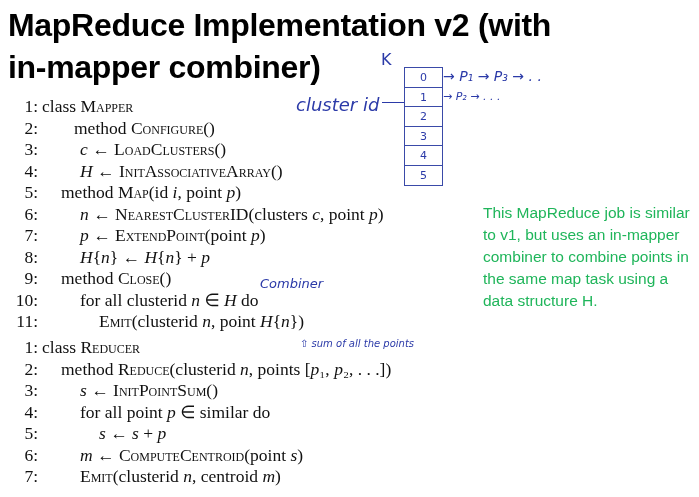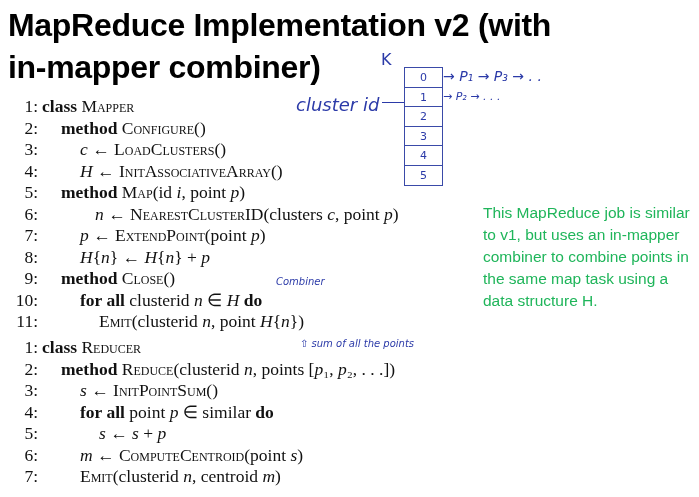--- a/index.html
+++ b/index.html
@@ -10,21 +10,21 @@
     font-size:32px; line-height:42px; color:#000;
     letter-spacing:-0.3px;
   }
   .code {
     position:absolute; left:0; top:0;
     font-family:"Liberation Serif", serif; font-size:17.5px; color:#111;
   }
   .line { position:absolute; white-space:nowrap; }
   .num { position:absolute; width:38px; text-align:right; }
   .body { position:absolute; }
-  .kw { font-weight:bold; }
+  .kw { font-weight:normal; }
   .sc { font-variant:small-caps; }
   .it { font-style:italic; }
   .note {
     position:absolute; left:483px; top:202px; width:215px;
     font-family:"Liberation Sans", sans-serif; font-size:15.5px; line-height:22px;
     color:#1fb55a;
   }
   .hand {
     position:absolute; font-family:"DejaVu Sans", sans-serif; color:#2b3aa8;
     font-style:italic; white-space:nowrap;
@@ -45,37 +45,37 @@
   <div>in-mapper combiner)</div>
 </div>
 
 <div class="code" id="code">
     <div class="line" style="top: 96px;">
       <span class="num" style="left: 0px;">1:</span>
       <span class="body" style="left: 42px;"><span class="kw">class </span><span class="sc">Mapper</span></span>
     </div>
     <div class="line" style="top: 117.5px;">
       <span class="num" style="left: 0px;">2:</span>
-      <span class="body" style="left: 61px; text-align: right;"><span class="kw">method </span><span class="sc">Configure</span><span>()</span></span>
+      <span class="body" style="left: 74px; text-align: right;"><span class="kw">method </span><span class="sc">Configure</span><span>()</span></span>
     </div>
     <div class="line" style="top: 139px;">
       <span class="num" style="left: 0px;">3:</span>
       <span class="body" style="left: 80px;"><span class="it">c</span><span> ← </span><span class="sc">LoadClusters</span><span>()</span></span>
     </div>
     <div class="line" style="top: 160.5px;">
       <span class="num" style="left: 0px;">4:</span>
       <span class="body" style="left: 80px;"><span class="it">H</span><span> ← </span><span class="sc">InitAssociativeArray</span><span>()</span></span>
     </div>
     <div class="line" style="top: 182px;">
       <span class="num" style="left: 0px;">5:</span>
       <span class="body" style="left: 61px;"><span class="kw">method </span><span class="sc">Map</span><span>(id </span><span class="it">i</span><span>, point </span><span class="it">p</span><span>)</span></span>
     </div>
     <div class="line" style="top: 203.5px;">
       <span class="num" style="left: 0px;">6:</span>
-      <span class="body" style="left: 80px; margin-left: 15px;"><span class="it">n</span><span> ← </span><span class="sc">NearestClusterID</span><span>(clusters </span><span class="it">c</span><span>, point </span><span class="it">p</span><span>)</span></span>
+      <span class="body" style="left: 80px;"><span class="it">n</span><span> ← </span><span class="sc">NearestClusterID</span><span>(clusters </span><span class="it">c</span><span>, point </span><span class="it">p</span><span>)</span></span>
     </div>
     <div class="line" style="top: 225px;">
       <span class="num" style="left: 0px;">7:</span>
       <span class="body" style="left: 80px;"><span class="it">p</span><span> ← </span><span class="sc">ExtendPoint</span><span>(point </span><span class="it">p</span><span>)</span></span>
     </div>
     <div class="line" style="top: 246.5px;">
       <span class="num" style="left: 0px;">8:</span>
       <span class="body" style="left: 80px;"><span class="it">H</span><span>{</span><span class="it">n</span><span>} ← </span><span class="it">H</span><span>{</span><span class="it">n</span><span>} + </span><span class="it">p</span></span>
     </div>
     <div class="line" style="top: 268px;">
@@ -128,14 +128,14 @@
     <div class="kcell">1</div>
     <div class="kcell">2</div>
     <div class="kcell">3</div>
     <div class="kcell">4</div>
     <div class="kcell">5</div>
   </div>
 <div class="hand" style="left:443px;top:68px;font-size:14px;">→ P₁ → P₃ → . .</div>
 <div class="hand" style="left:443px;top:90px;font-size:11px;">→ P₂ → . . .</div>
 <div class="hand" style="left:296px;top:94px;font-size:18px;">cluster id</div>
 <div style="position:absolute;left:382px;top:102px;width:22px;border-top:1.3px solid #2b3aa8;"></div>
-<div class="hand" style="left:276px;top:276px;font-size:10px;">Combiner</div>
+<div class="hand" style="left:260px;top:276px;font-size:13px;">Combiner</div>
 <div class="hand" style="left:300px;top:338px;font-size:10px;">⇧ sum of all the points</div>
 
 </body></html>

